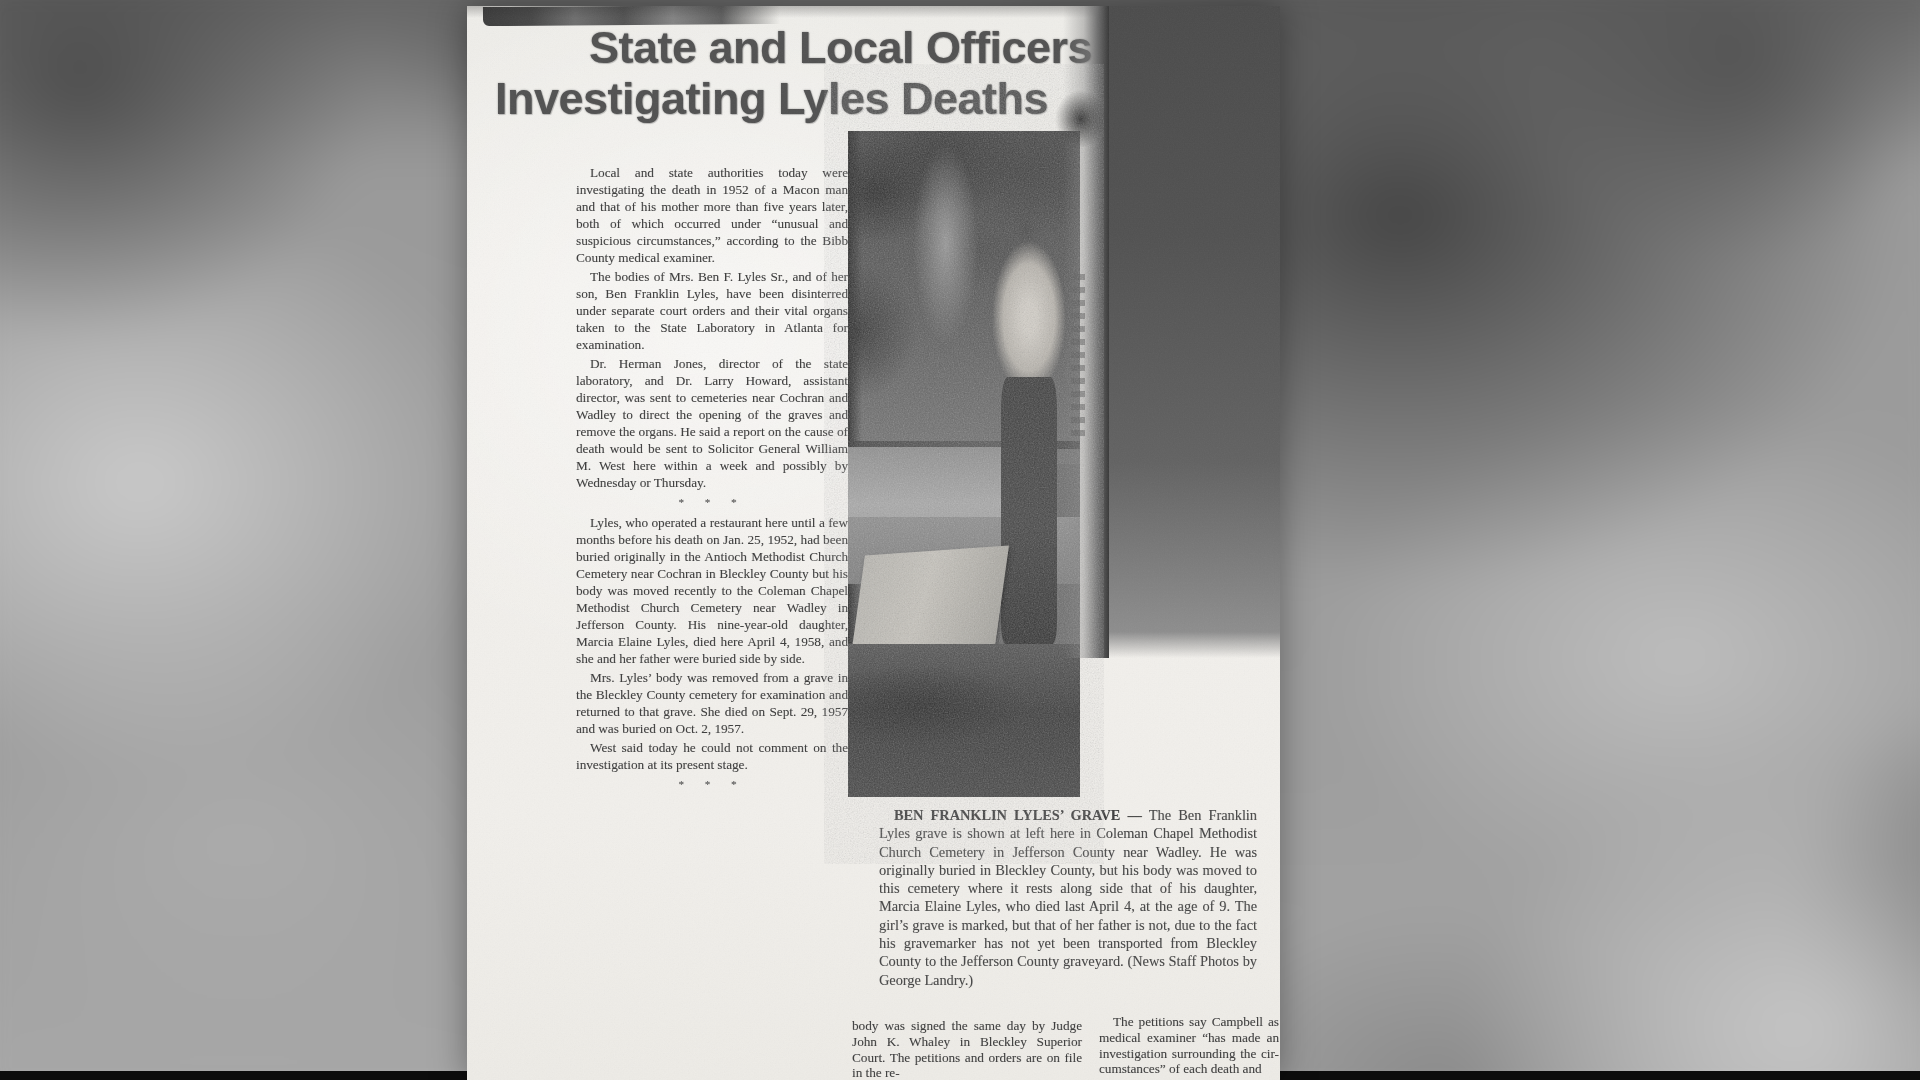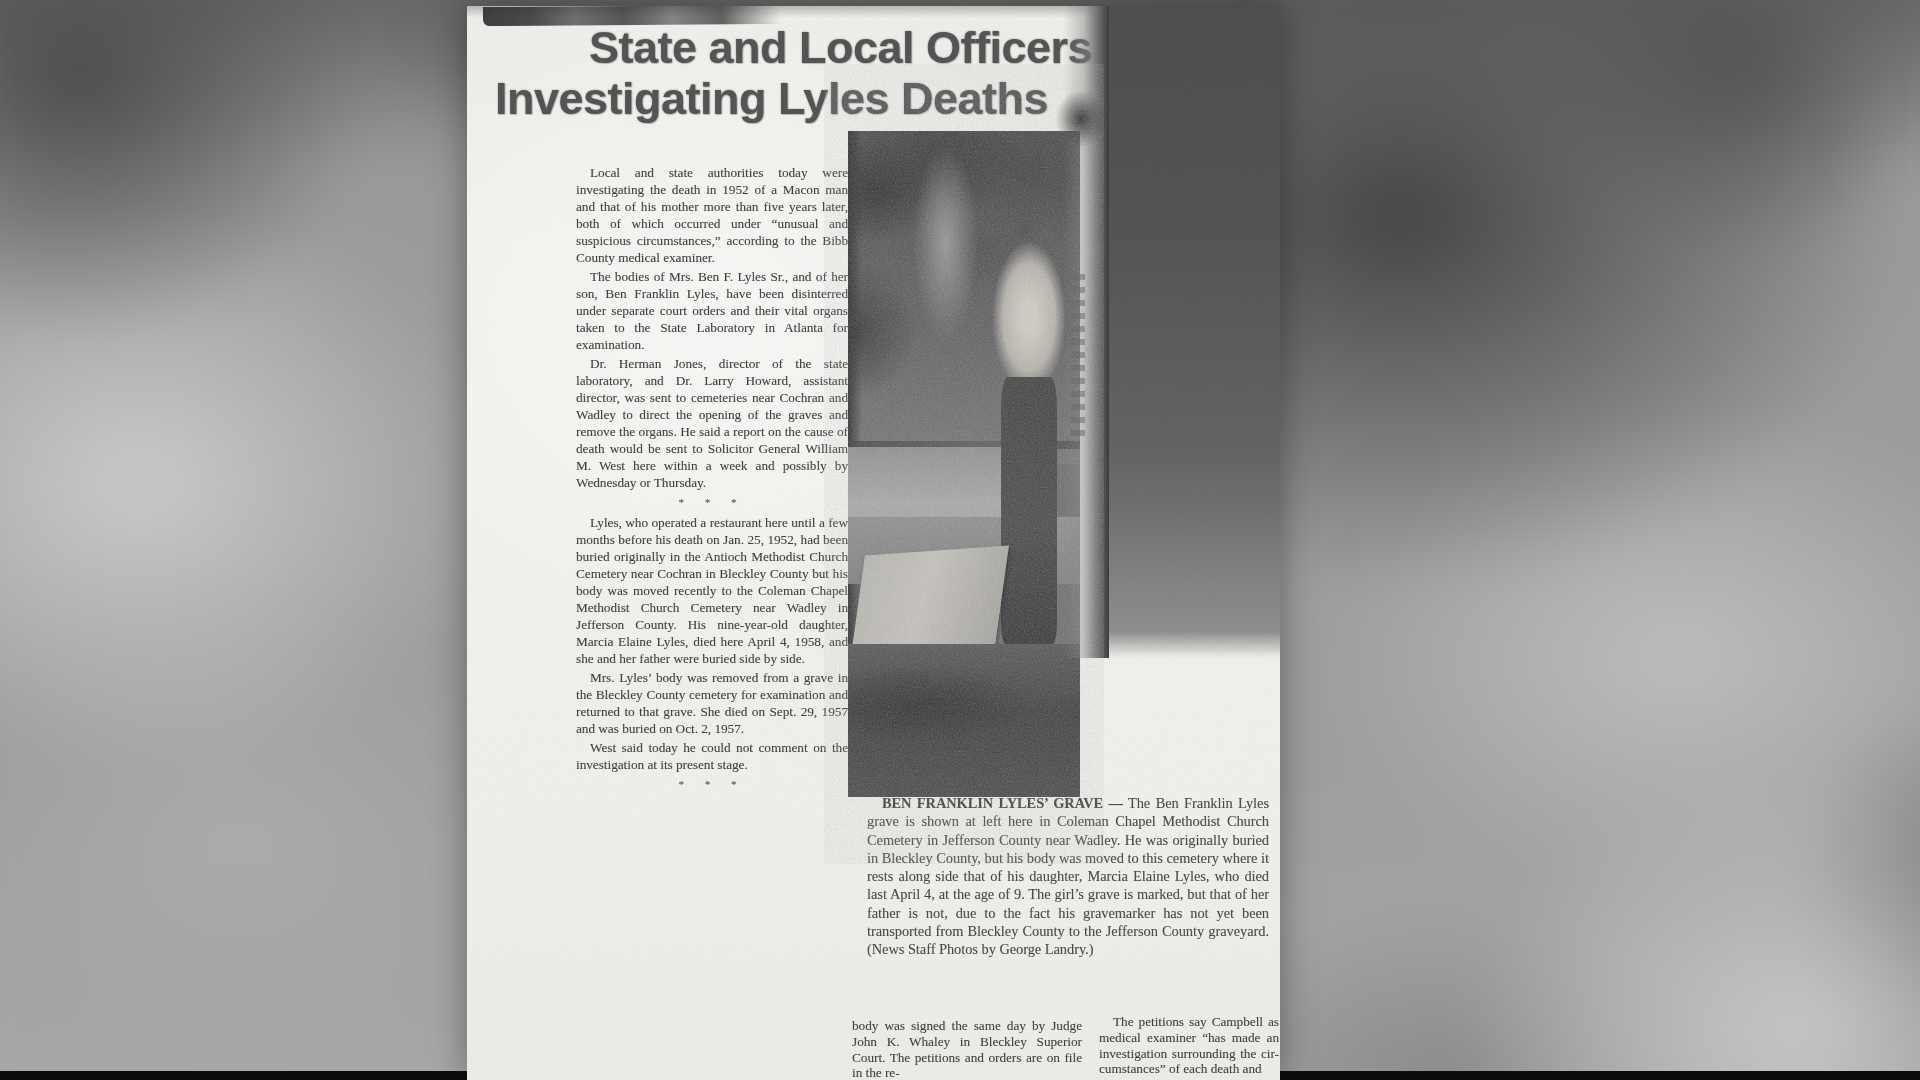--- a/index.html
+++ b/index.html
@@ -119,21 +119,21 @@
       linear-gradient(180deg,#555 0%,#3d3d3d 45%,#474747 100%);}
   .ph-trunk{position:absolute;left:0;top:0;width:6%;height:80%;
     background:linear-gradient(90deg,#2d2d2d,rgba(45,45,45,0));}
 
   
   .caption{
     position:absolute;left:400px;top:788px;width:402px;height:210px;overflow:hidden;
     font-size:14.3px;line-height:18.3px;color:#474747;text-align:justify;
     text-shadow:.4px .4px 0 rgba(110,110,110,.35);
   }
-  .caption p{margin:0;text-indent:15px;}
+  .caption p{margin:12px;text-indent:15px;}
   .cap-lead{font-weight:bold;color:#3f3f3f;}
 
   
   .col-mid,.col-right{
     position:absolute;top:1008px;height:70px;overflow:hidden;
     font-size:13.2px;line-height:15.8px;color:#3c3c3c;text-align:justify;
     text-shadow:.4px .4px 0 rgba(100,100,100,.3);
   }
   .col-mid{left:381px;width:238px;}
   .col-right{left:632px;width:180px;}

